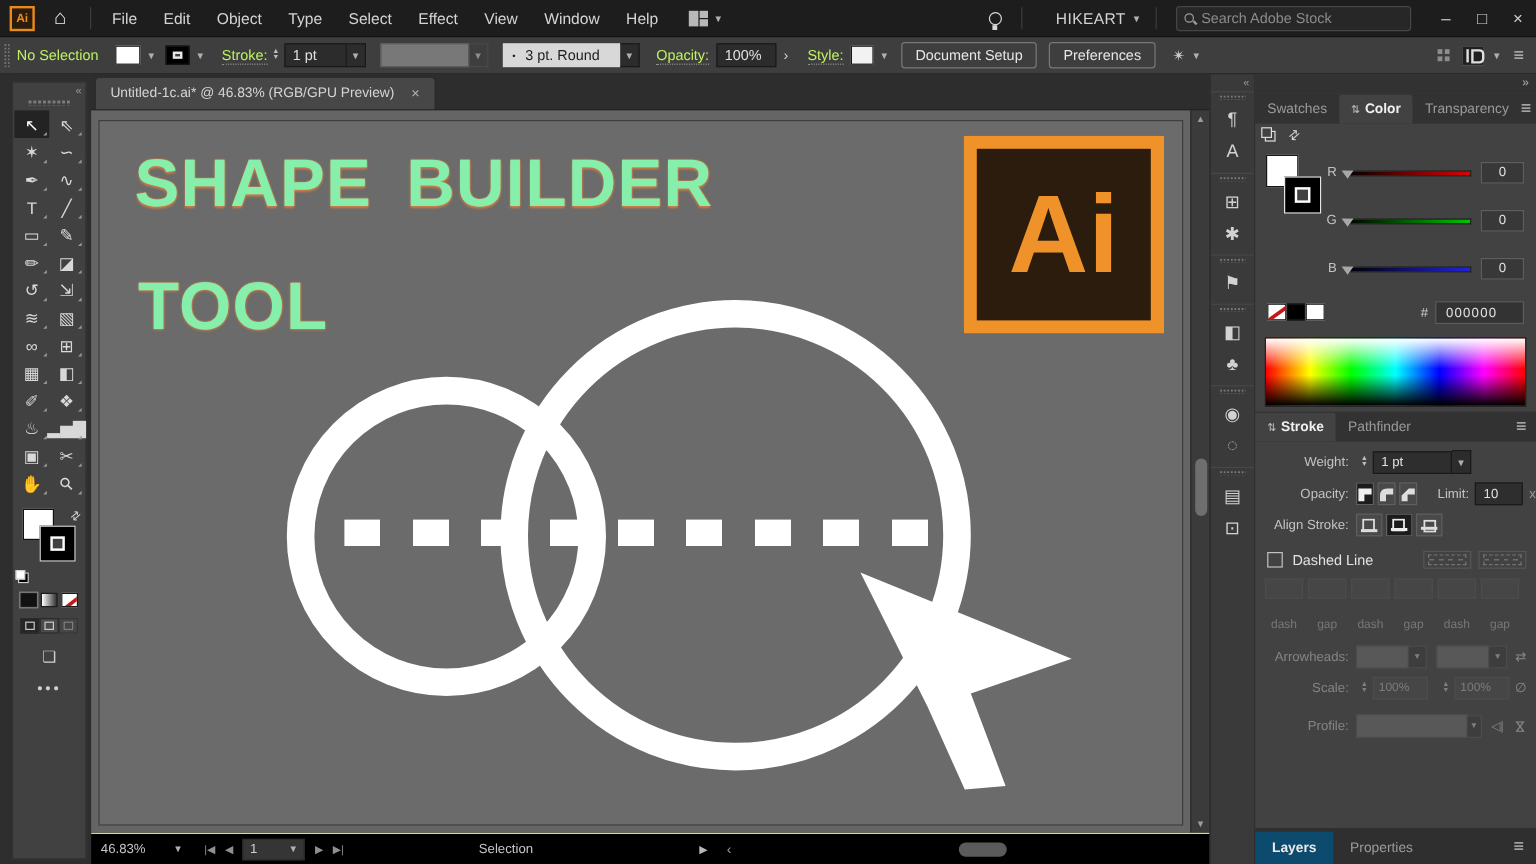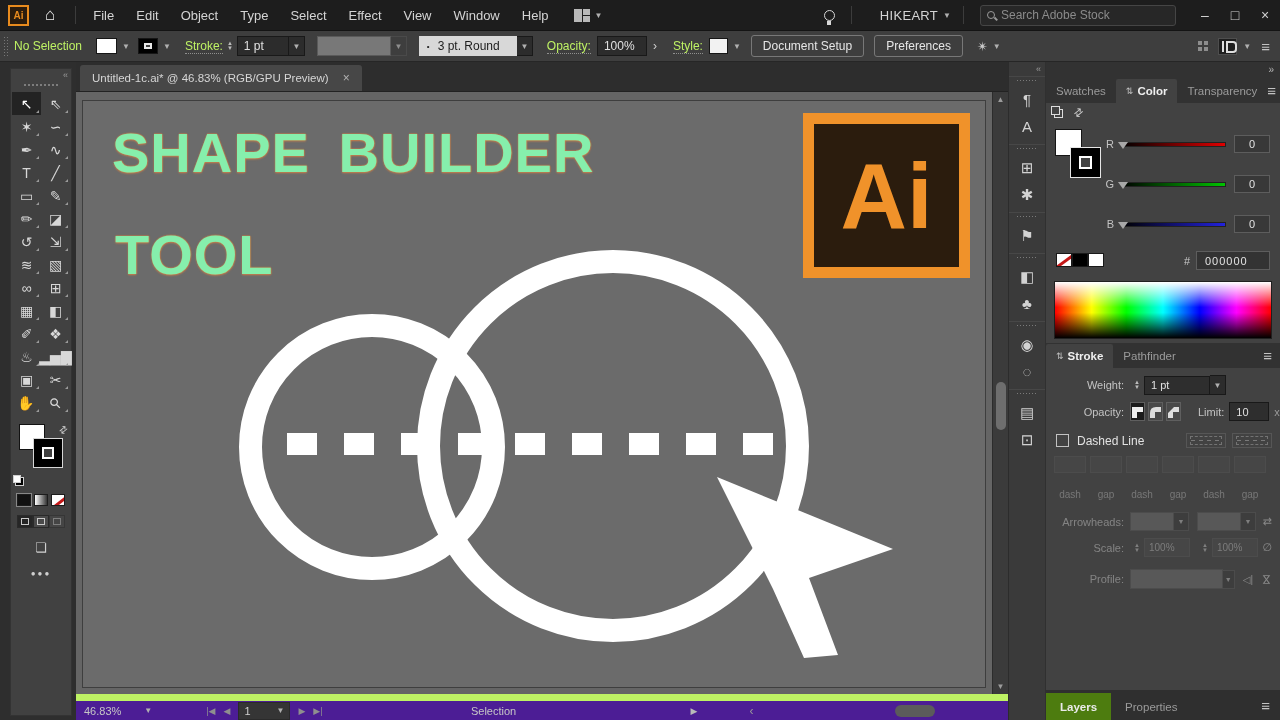--- a/index.html
+++ b/index.html
@@ -116,22 +116,22 @@
   .dashline { position:absolute; left:211px; top:341px; width:510px; height:22px;
     background:repeating-linear-gradient(90deg,#fff 0 30px, transparent 30px 57px); }
   .cursor-svg { position:absolute; left:0; top:0; width:916px; height:602px; }
 
   .vscroll { position:absolute; right:0; top:30px; width:16px; bottom:26px; background:#3b3b3b; border-left:1px solid #2c2c2c;
     display:flex; flex-direction:column; align-items:center; color:#9c9c9c; font-size:8px; }
   .vthumb { position:absolute; left:3px; top:290px; width:10px; height:48px; background:#6e6e6e; border-radius:5px; }
   .vscroll .up { margin-top:3px; } .vscroll .dn { position:absolute; bottom:3px; }
 
   
-  .statusbar { position:absolute; left:0; bottom:0; right:0; height:26px; background:#4c1d95;
-    border-top:7px solid #bef264; display:flex; align-items:center; color:#c6c6c6; font-size:11px;gap:36px; }
+  .statusbar { position:absolute; left:0; bottom:0; right:0; height:26px; background:#000000;
+    border-top:1px solid #bef264; display:flex; align-items:center; color:#c6c6c6; font-size:11px; }
   .sb-zoom { display:flex; align-items:center; gap:18px; padding:0 8px; }
   .sb-nav { display:flex; align-items:center; gap:8px; color:#8f8f8f; font-size:9px; margin-left:10px; }
   .sb-board { width:52px; height:18px; background:#353535; border:1px solid #2a2a2a; display:flex;
     align-items:center; justify-content:space-between; padding:0 5px; color:#d0d0d0; font-size:11px; }
   .sb-status { width:210px; text-align:center; margin-left:30px; }
   .sb-play { color:#b9b9b9; font-size:9px; margin-left:56px; }
   .sb-back { color:#9a9a9a; font-size:12px; margin-left:16px; }
   .hscroll { flex:1; height:14px; margin:0 6px 0 10px; position:relative; }
   .hthumb { position:absolute; left:47%; top:1px; width:40px; height:12px; background:#5b5b5b; border-radius:7px; }
 
@@ -203,21 +203,21 @@
   .dashcell .bx { width:32px; height:17px; background:#4a4a4a; border:1px solid #565656; }
   .dashcell .lb { font-size:10px; color:#aaa; margin-top:16px; }
   .ghostdd { width:44px; height:19px; background:#6f6f6f; border:1px solid #565656; }
   .gdd-chev { width:15px; height:19px; background:#3a3a3a; border:1px solid #565656; border-left:none;
     display:flex; align-items:center; justify-content:center; font-size:7px; color:#bbb; }
   .scl-box { width:46px; height:19px; background:#4a4a4a; border:1px solid #565656; display:flex; align-items:center; padding-left:4px; font-size:10px; color:#b5b5b5;}
   .alnbtn { width:22px; height:18px; background:#4a4a4a; border:1px solid #5f5f5f; display:flex; align-items:center; justify-content:center; color:#ccc; font-size:11px; margin-right:3px; }
   .profbox { width:118px; height:20px; background:#6f6f6f; border:1px solid #565656; }
   .bottomtabs { position:absolute; left:0; right:0; bottom:0; height:30px; background:#2f2f2f; display:flex; align-items:flex-end; color:#9b9b9b; font-size:11.5px; }
   .btab { height:27px; display:flex; align-items:center; padding:0 14px; }
-  .btab.active { background:#4d7c0f; color:#eaeaea; font-weight:bold;justify-content:flex-end; }
+  .btab.active { background:#0c4a6e; color:#eaeaea; font-weight:bold;justify-content:flex-end; }
   .bottomtabs .hamb { margin-left:auto; margin-right:10px; align-self:center; }
 </style>
 </head>
 <body>
 
 <div class="topbar">
   <div class="ai-badge">Ai</div>
   <span class="home-ico">⌂</span>
   <div class="vsep"></div>
   <span class="menu-item">File</span>
@@ -600,20 +600,41 @@
         <svg width="13" height="12">
             <path d="M1 12 V7 L7 1 H12 V6 H6 V12 Z" fill="#ddd"></path>
           </svg>
         </span>
       <div class="limitwrap">
         <span>Limit:</span>
         <div class="limitbox">10</div>
         <span style="color:#9a9a9a">x</span>
       </div>
     </div>
+    <div class="srow">
+      <span class="rl">Align Stroke:</span>
+      <span class="tbtn">
+        <svg width="14" height="12">
+            <rect x="2" y="1" width="9" height="9" fill="none" stroke="#ddd" stroke-width="1.5"></rect>
+            <rect x="0" y="9" width="14" height="2.5" fill="#ddd"></rect>
+          </svg>
+        </span>
+      <span class="tbtn active">
+        <svg width="14" height="12">
+            <rect x="2" y="1" width="9" height="9" fill="none" stroke="#eee" stroke-width="1.5"></rect>
+            <rect x="0" y="8" width="14" height="2.5" fill="#eee"></rect>
+          </svg>
+        </span>
+      <span class="tbtn">
+        <svg width="14" height="12">
+            <rect x="3" y="2" width="9" height="9" fill="none" stroke="#ddd" stroke-width="1.5"></rect>
+            <rect x="0" y="7" width="14" height="2.5" fill="#ddd"></rect>
+          </svg>
+        </span>
+    </div>
     <div class="dashedrow">
       <span class="cbx"></span>
       <span style="color:#e2e2e2;font-size:12px">Dashed Line</span>
       <div style="margin-left:auto;display:flex" class="disabled">
         <span class="dash-prev">
             <i></i>
           </span>
         <span class="dash-prev">
             <i></i>
           </span>

